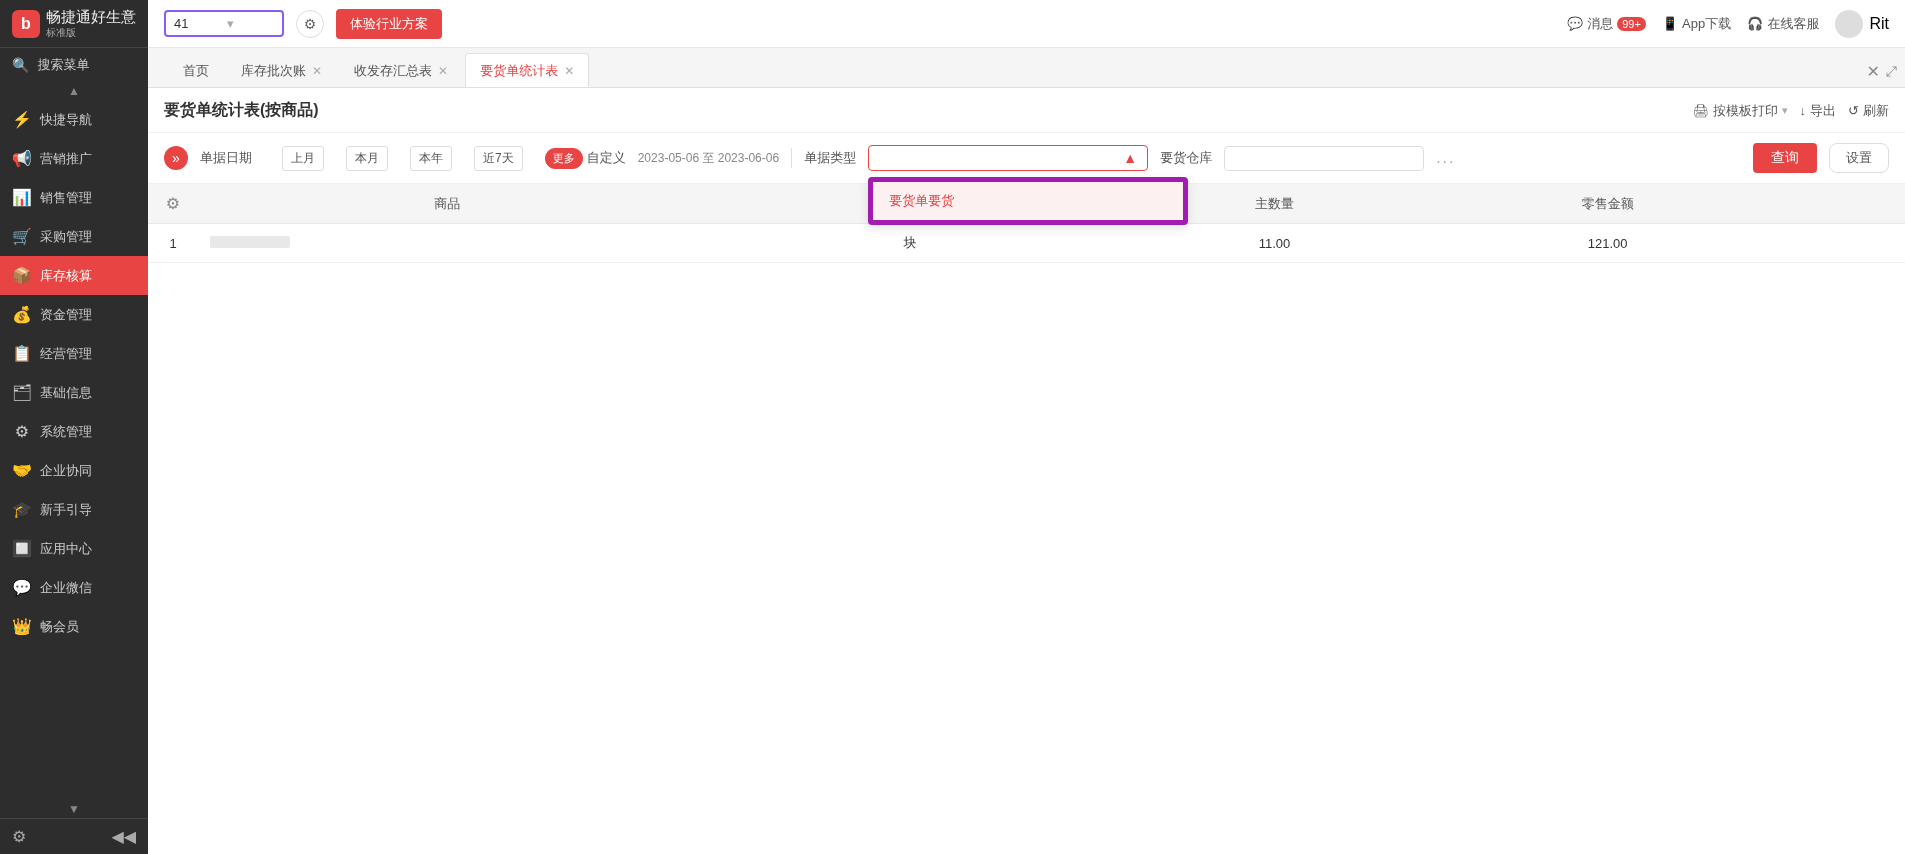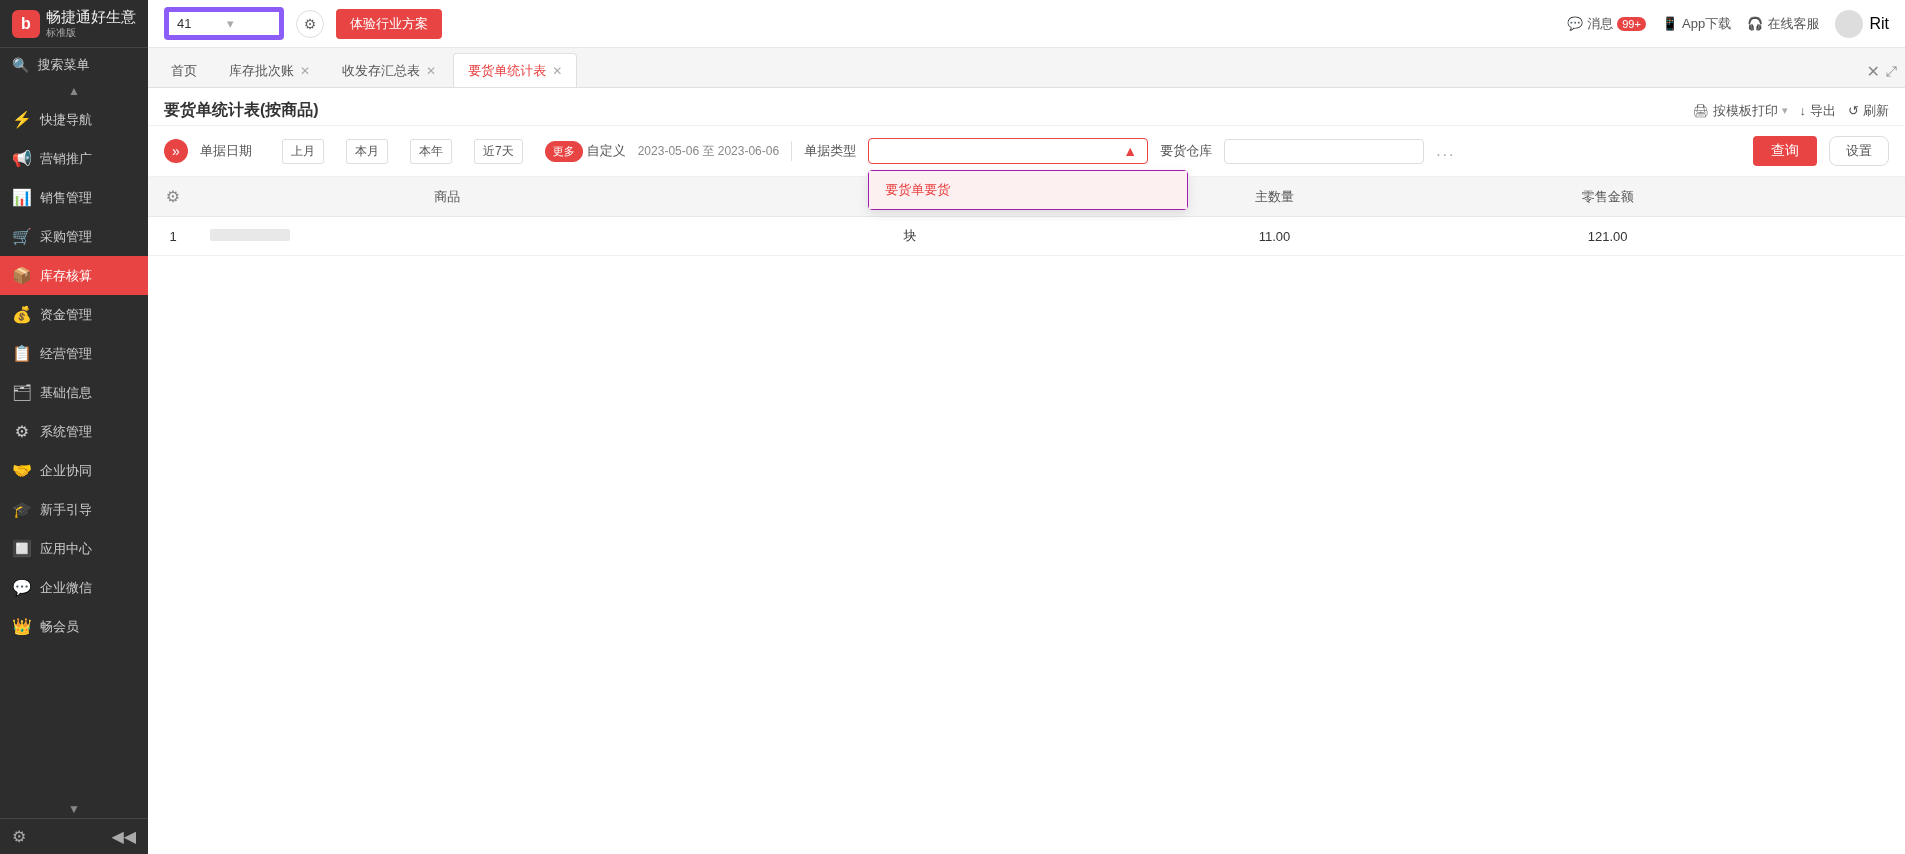--- a/index.html
+++ b/index.html
@@ -87,21 +87,21 @@
       border-bottom: 1px solid #e8e8e8;
       display: flex;
       align-items: center;
       padding: 0 16px;
       justify-content: space-between;
     }
     .top-bar-left { display: flex; align-items: center; gap: 12px; }
     .top-bar-selector {
       display: flex;
       align-items: center;
-      border: 5px solid #8b5cf6;
+      border: 2px solid #8b5cf6;
       border-radius: 4px;
       padding: 4px 8px;
       font-size: 13px;
       color: #333;
       cursor: pointer;
       min-width: 120px;
     }
     .top-bar-selector span { flex: 1; }
     .top-bar-selector .arrow { color: #aaa; margin-left: 6px; }
     .gear-btn {
@@ -139,21 +139,21 @@
       border-radius: 50%;
     }
 
     
     .tabs-bar {
       height: 40px;
       background: #f5f5f5;
       border-bottom: 1px solid #e0e0e0;
       display: flex;
       align-items: flex-end;
-      padding-left: 8px;
+      padding-left: 20px;
       position: relative;
     }
     .tab {
       display: flex;
       align-items: center;
       padding: 0 14px;
       height: 34px;
       font-size: 13px;
       color: #555;
       cursor: pointer;
@@ -193,21 +193,21 @@
     
     .content {
       flex: 1;
       background: #fff;
       overflow: hidden;
       display: flex;
       flex-direction: column;
     }
 
     .page-header {
-      padding: 12px 16px 4px;
+      padding: 12px 16px 11px;
       display: flex;
       align-items: center;
       justify-content: space-between;
       border-bottom: 1px solid #f0f0f0;
     }
     .page-title { font-size: 16px; font-weight: bold; color: #333; }
     .page-actions { display: flex; align-items: center; gap: 12px; }
     .page-action-btn {
       display: flex; align-items: center; gap: 4px;
       font-size: 13px; color: #555; cursor: pointer;
@@ -309,21 +309,21 @@
       font-size: 13px;
       cursor: pointer;
     }
 
     
     .dropdown-overlay {
       position: absolute;
       top: 100%;
       left: 0;
       background: #fff;
-      border: 1px solid #a21caf;
+      border: 5px solid #a21caf;
       border-radius: 4px;
       box-shadow: 0 4px 12px rgba(0,0,0,0.1);
       z-index: 100;
       min-width: 200px;
     }
     .dropdown-item {
       padding: 10px 16px;
       font-size: 13px;
       color: #333;
       cursor: pointer;

